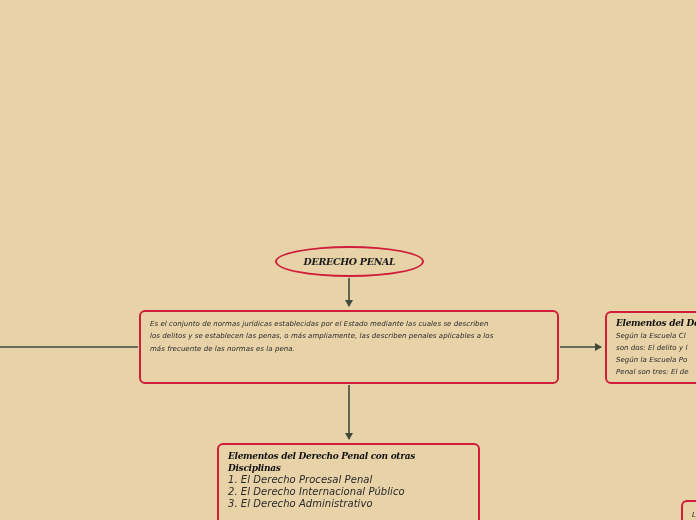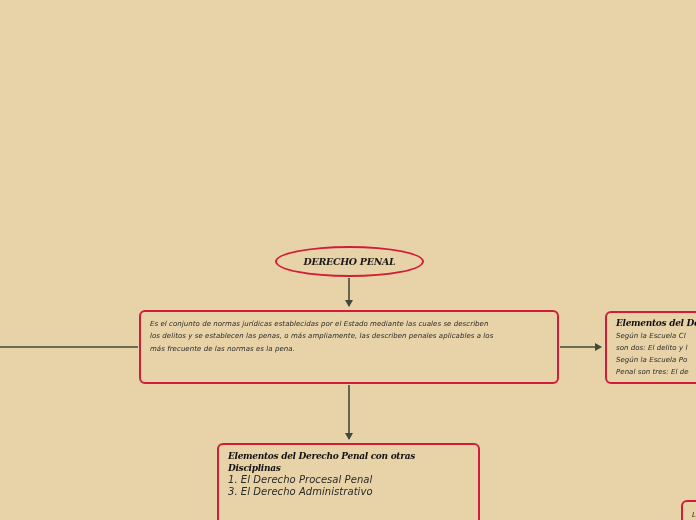--- a/index.html
+++ b/index.html
@@ -69,20 +69,21 @@
     <div class="node-title">Elementos del Der</div>
     <div class="node-text">Según la Escuela Cl</div>
     <div class="node-text">son dos: El delito y l</div>
     <div class="node-text">Según la Escuela Po</div>
     <div class="node-text">Penal son tres: El de</div>
   </div>
 
   <div class="node node-relations">
     <div class="node-title">Elementos del Derecho Penal con otras Disciplinas</div>
     <div class="node-text list-item">1. El Derecho Procesal Penal</div>
+    <div class="node-text list-item">2. El Derecho Internacional Público</div>
     <div class="node-text list-item">3. El Derecho Administrativo</div>
 
   </div>
 
   <div class="node node-partial">
     <div class="node-text">L</div>
   </div>
 
 </div>
 

